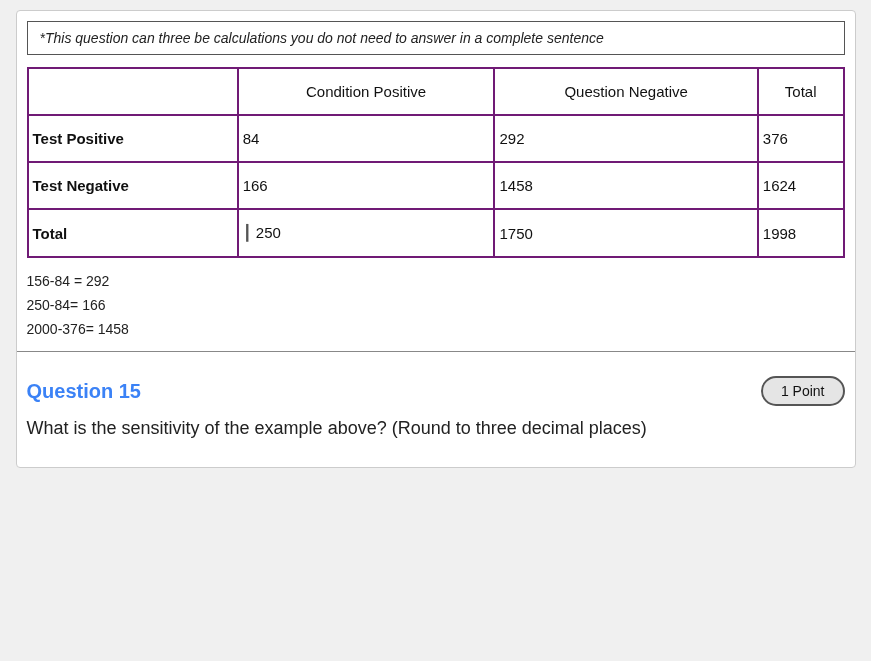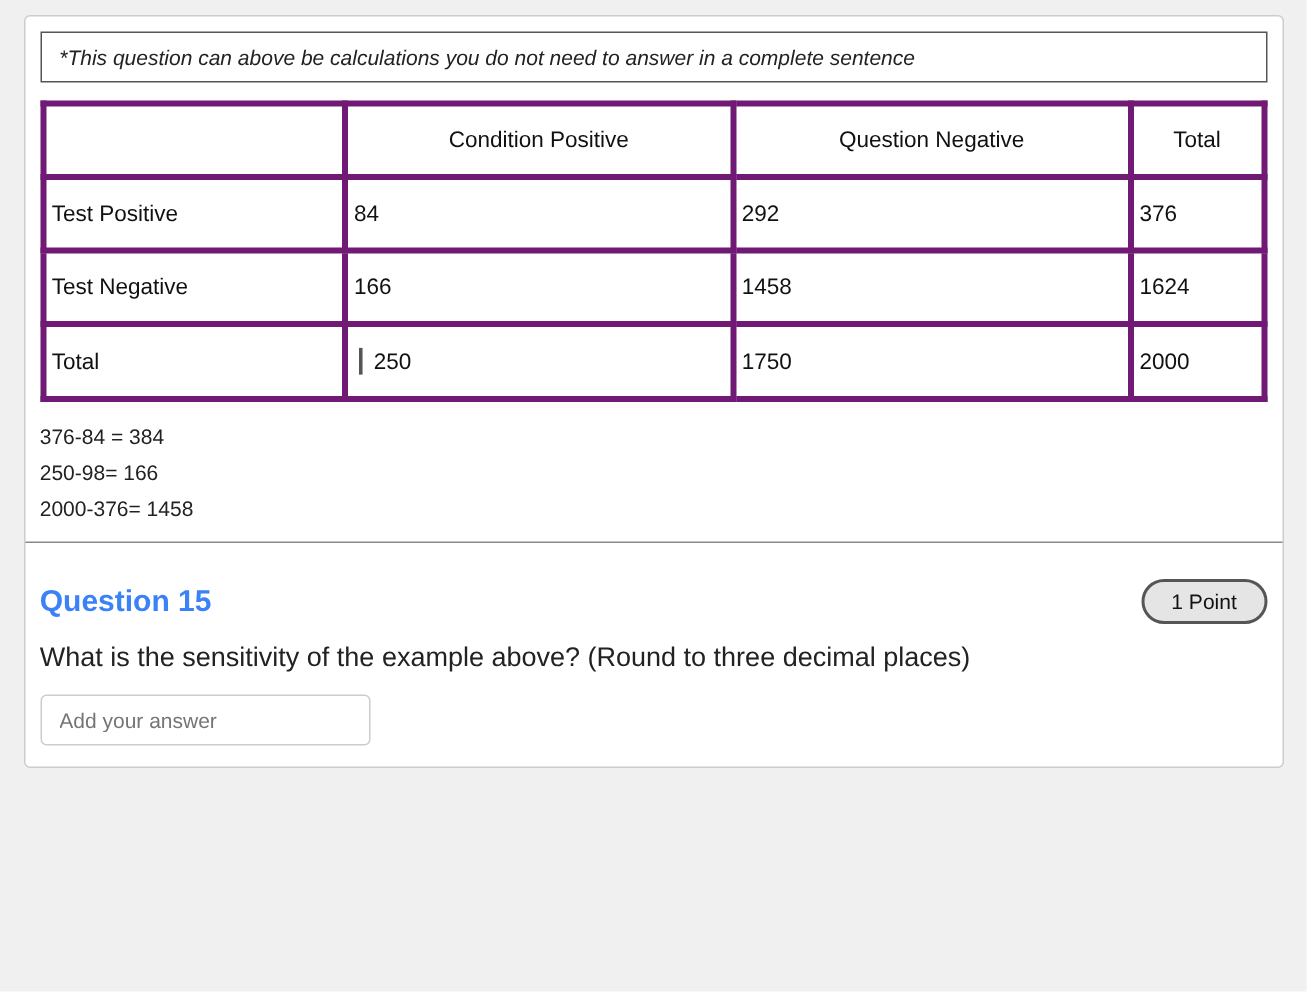--- a/index.html
+++ b/index.html
@@ -36,35 +36,35 @@
     .table-section {
       margin: 12px 10px;
     }
     .contingency-table {
       width: 100%;
       border-collapse: collapse;
       border: 1px solid #999;
     }
     .contingency-table th,
     .contingency-table td {
-      border: 4px solid #701a75;
+      border: 2px solid #701a75;
       padding: 14px 4px;
       font-size: 15px;
       color: #111;
     }
     .contingency-table thead tr th {
       background: #fff;
       font-weight: normal;
       font-size: 15px;
     }
     .contingency-table thead tr th:first-child {
       background: #fff;
     }
     .contingency-table tbody tr td:first-child {
-      font-weight: normal;
+      font-weight: bold;
       color: #111;
       margin-left: 24px;
     }
     .contingency-table tbody tr td {
       background: #fff;
     }
     .calculation-notes {
       margin: 10px 10px 10px 10px;
       font-size: 14px;
       color: #222;
@@ -115,21 +115,21 @@
       font-style: normal;
       color: #555;
     }
   </style>
 </head>
 <body>
 
 <div class="page-container">
 
   <div class="top-note">
-    <span>*This question can above be calculations you do not need to answer in a complete sentence</span>
+    <span>*This question can three be calculations you do not need to answer in a complete sentence</span>
   </div>
 
   <div class="table-section">
     <table class="contingency-table">
       <thead>
         <tr>
           <th></th>
           <th>Condition Positive</th>
           <th>Question Negative</th>
           <th>Total</th>
@@ -148,36 +148,35 @@
           <td>1458</td>
           <td>1624</td>
         </tr>
         <tr>
           <td>Total</td>
           <td>
             <span class="cursor-in-cell">┃</span>
             <span>250</span>
           </td>
           <td>1750</td>
-          <td>2000</td>
+          <td>1998</td>
         </tr>
       </tbody>
     </table>
   </div>
 
   <div class="calculation-notes">
-    <div>376-84 = 384</div>
-    <div>250-98= 166</div>
+    <div>156-84 = 292</div>
+    <div>250-84= 166</div>
     <div>2000-376= 1458</div>
   </div>
 
   <hr class="divider">
 
   <div class="question-section">
     <div class="question-header">
       <span class="question-title">Question 15</span>
       <span class="points-badge">1 Point</span>
     </div>
     <p class="question-text">What is the sensitivity of the example above? (Round to three decimal places)</p>
-    <input class="answer-input" type="text" placeholder="Add your answer" style="">
   </div>
 
 </div>
 
 </body></html>

